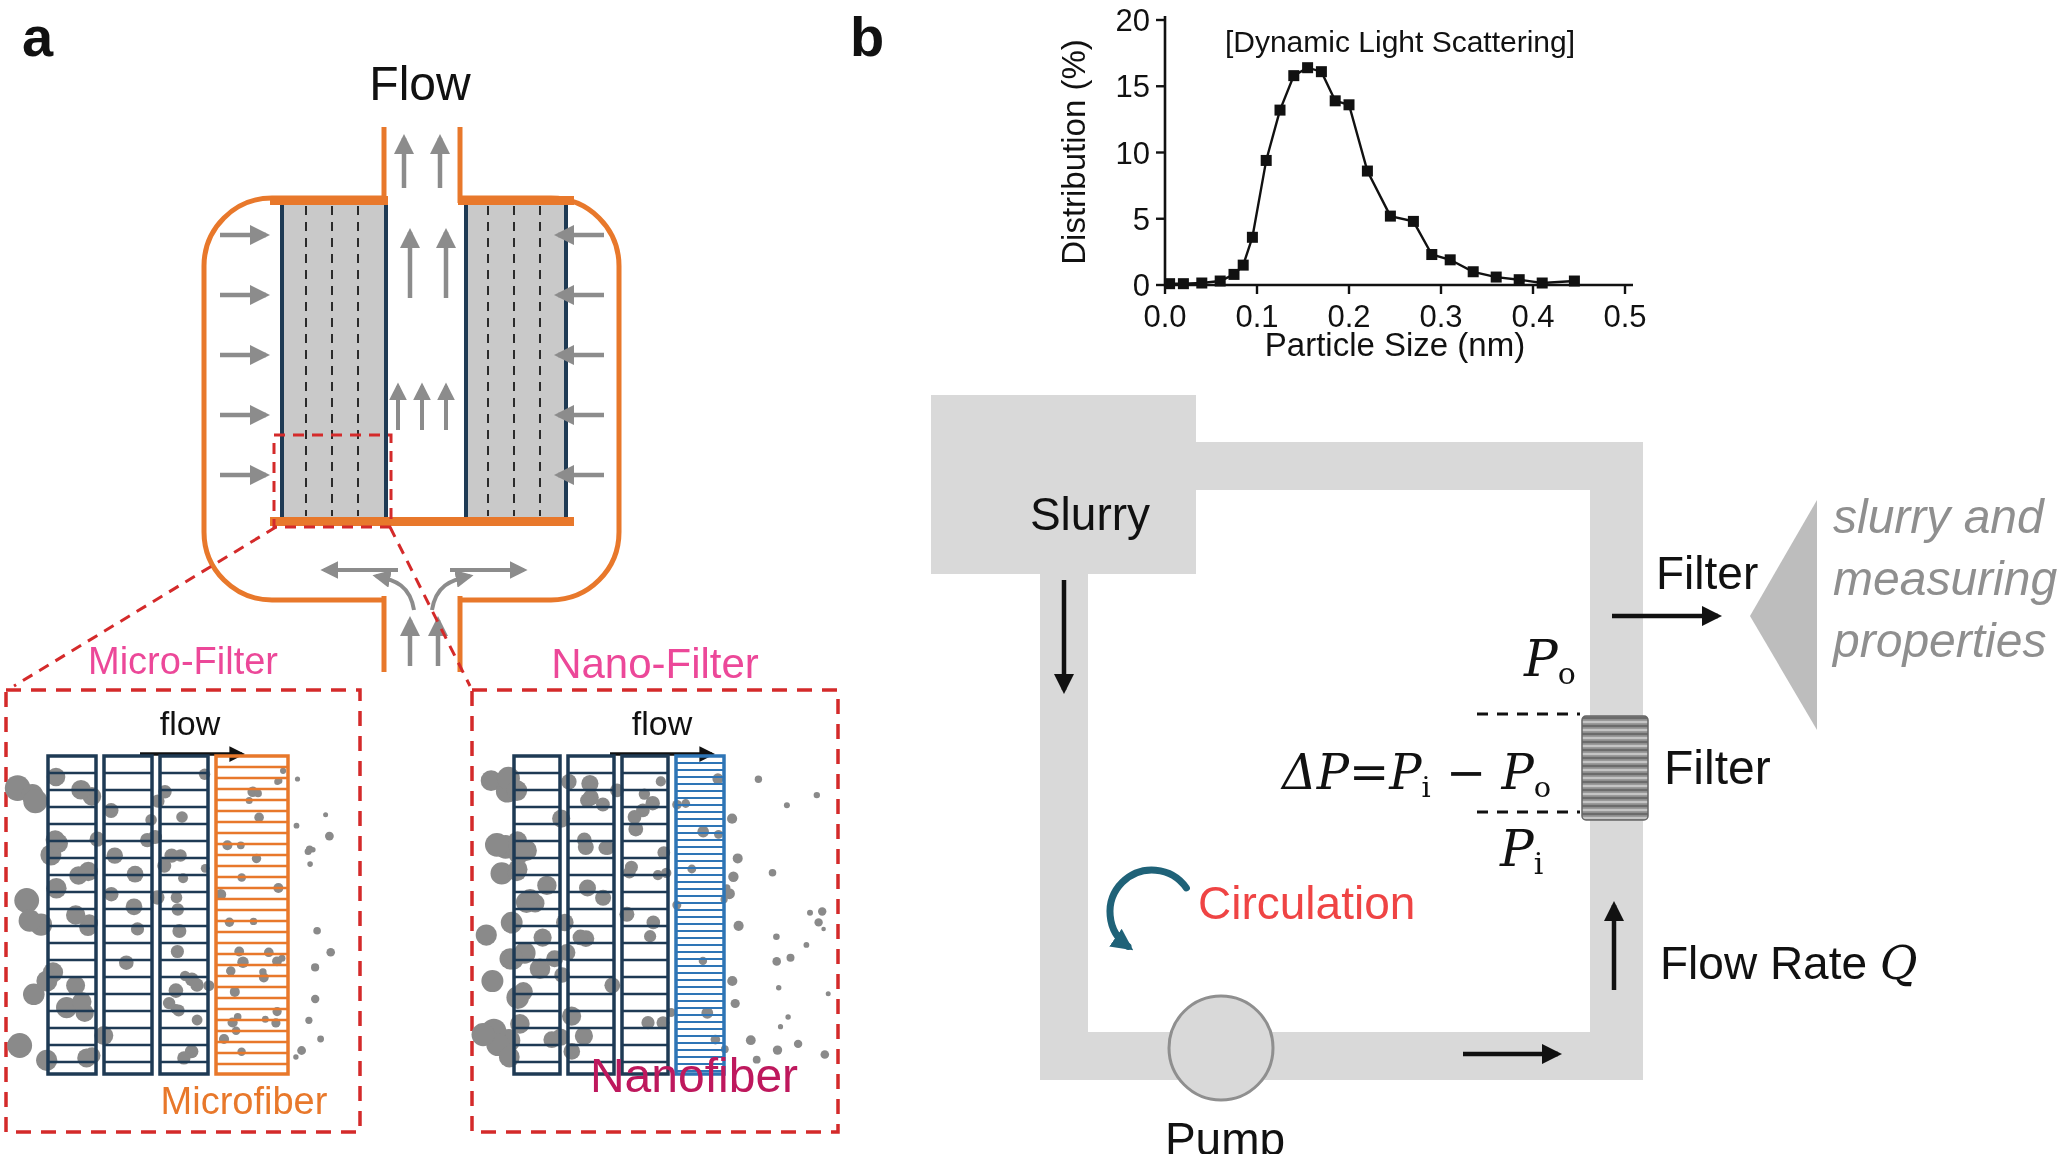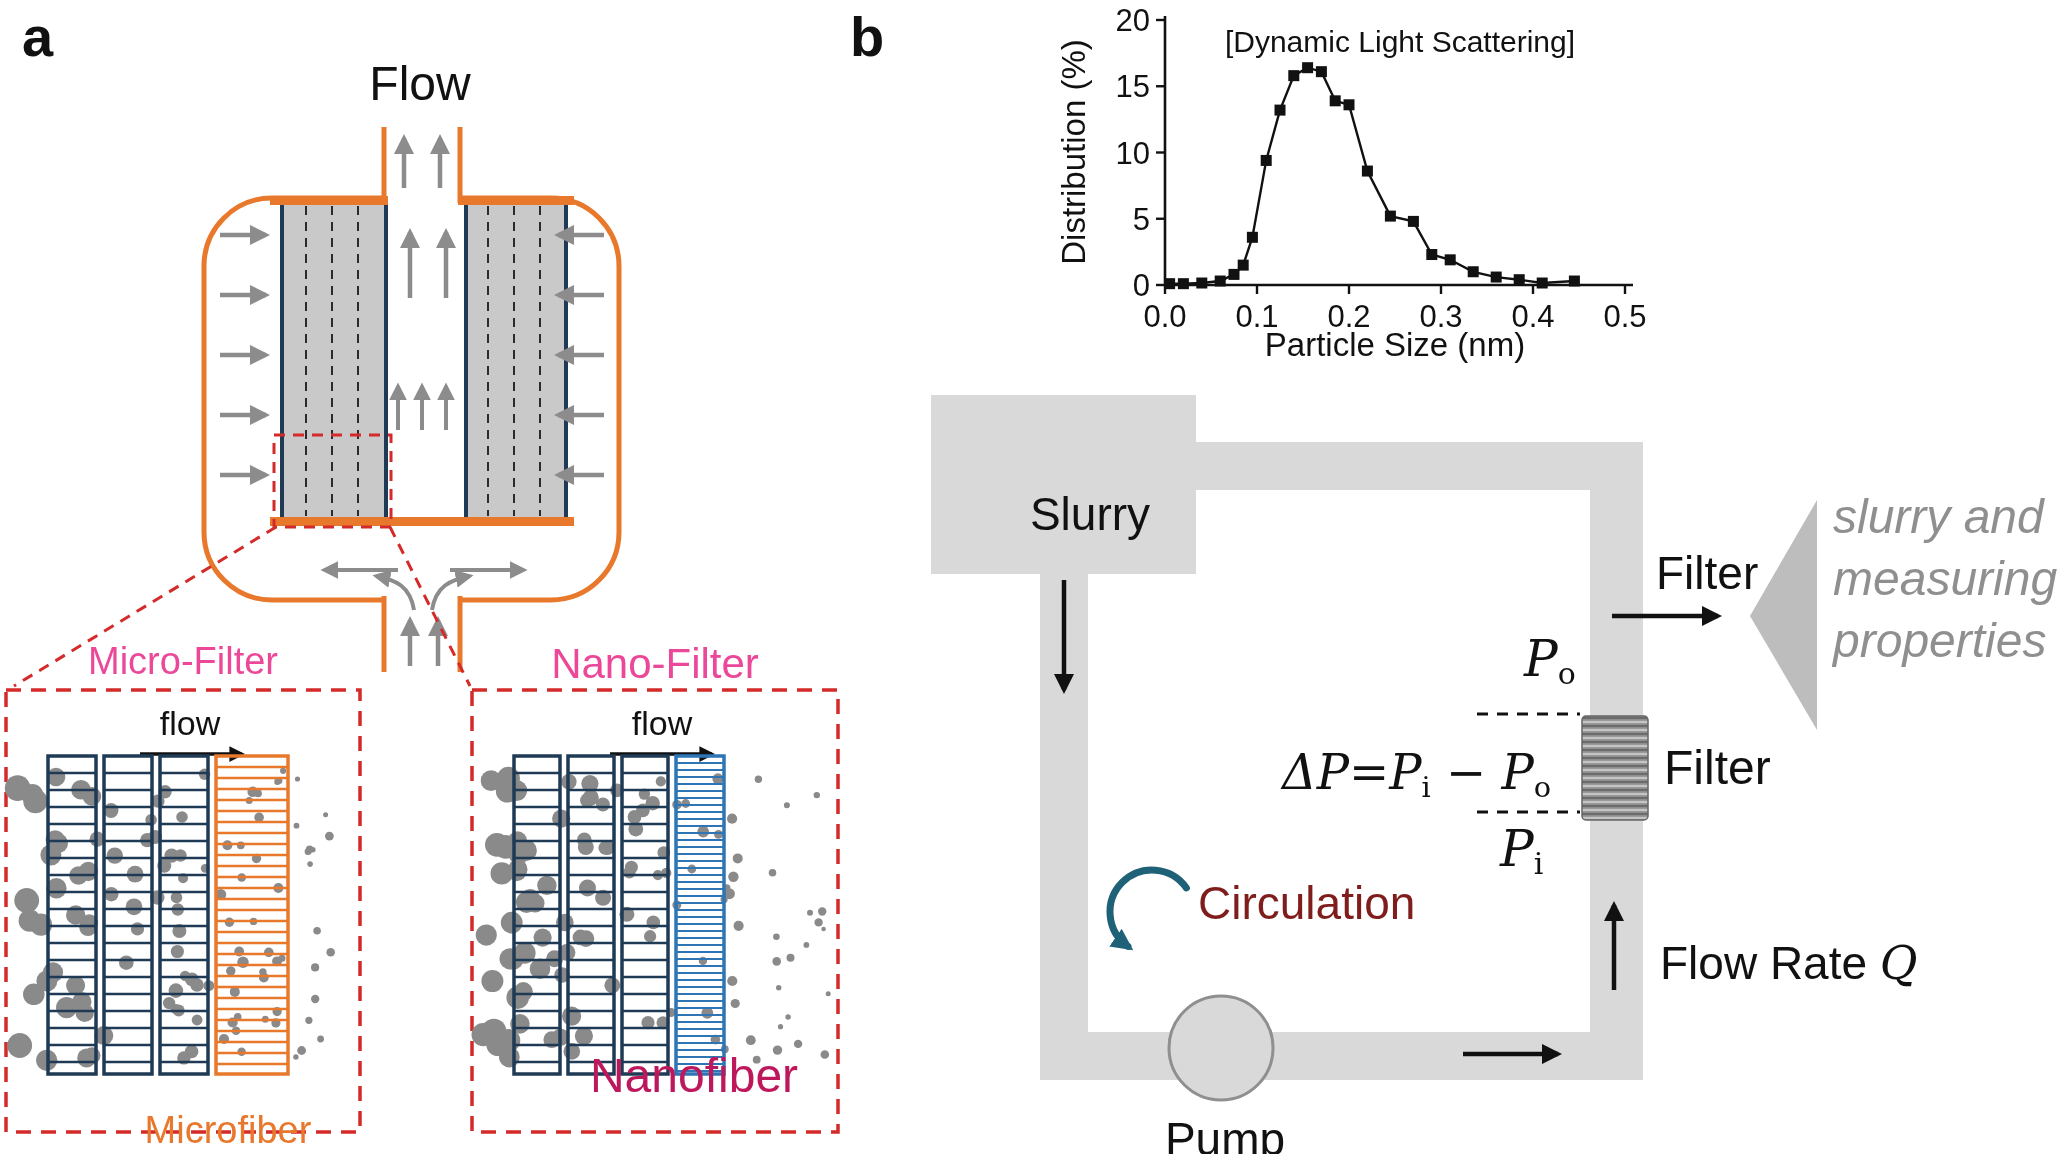--- a/index.html
+++ b/index.html
@@ -531,21 +531,21 @@
         <line x1="676" y1="1043" x2="724" y2="1043" stroke="#2E75B6" stroke-width="2"></line>
         <line x1="676" y1="1050" x2="724" y2="1050" stroke="#2E75B6" stroke-width="2"></line>
         <line x1="676" y1="1057" x2="724" y2="1057" stroke="#2E75B6" stroke-width="2"></line>
         <line x1="676" y1="1064" x2="724" y2="1064" stroke="#2E75B6" stroke-width="2"></line>
         <line x1="676" y1="1071" x2="724" y2="1071" stroke="#2E75B6" stroke-width="2"></line>
       </g>
   </svg>
 
   <div class="abs t-center red-t" style="left:6px;top:640px;width:354px;font-size:38px;">Micro-Filter</div>
   <div class="abs t-center" style="left:100px;top:704px;width:180px;font-size:34px;">flow</div>
-  <div class="abs t-center" style="left:100px;top:1080px;width:256px;font-size:38px;color:#E8782B;margin-top:29px;">Microfiber</div>
+  <div class="abs t-center" style="left:116px;top:1080px;width:256px;font-size:38px;color:#E8782B;">Microfiber</div>
 
   <div class="abs t-center red-t" style="left:472px;top:640px;width:366px;font-size:42px;">Nano-Filter</div>
   <div class="abs t-center" style="left:572px;top:704px;width:180px;font-size:34px;">flow</div>
   <div class="abs t-center" style="left:564px;top:1048px;width:260px;font-size:48px;color:#be185d;">Nanofiber</div>
 
   <div class="abs panel-label" style="left:850px;top:4px;">b</div>
 
   <svg id="dls-chart" class="abs" style="left:1055px;top:0;" width="645" height="385">
     <text x="345" y="52" text-anchor="middle" font-size="30">[Dynamic Light Scattering]</text>
     <text x="340" y="356" text-anchor="middle" font-size="33">Particle Size (nm)</text>
@@ -619,21 +619,21 @@
       <line x1="164" y1="200" x2="164" y2="310" marker-end="url(#m-black)"></line>
       <line x1="563" y1="674" x2="658" y2="674" marker-end="url(#m-black)"></line>
       <line x1="714" y1="610" x2="714" y2="525" marker-end="url(#m-black)"></line>
       <line x1="712" y1="236" x2="818" y2="236" marker-end="url(#m-black)"></line>
     </g>
     <path d="M286.4,507.9 A 42 42 0 1 0 227.9,566.4" fill="none" stroke="#1F6278" stroke-width="7" stroke-linecap="round" marker-end="url(#m-teal)"></path>
   </svg>
 
   <div class="abs t-center" style="left:931px;top:487px;width:318px;font-size:46px;">Slurry</div>
   <div class="abs t-center" style="left:1140px;top:1112px;width:170px;font-size:46px;">Pump</div>
-  <div class="abs" style="left:1198px;top:876px;font-size:46px;color:#7f1d1d;">Circulation</div>
+  <div class="abs" style="left:1198px;top:876px;font-size:46px;color:#ef4444;">Circulation</div>
   <div class="abs" style="left:1664px;top:740px;font-size:48px;">Filter</div>
   <div class="abs" style="left:1656px;top:546px;font-size:46px;">Filter</div>
 
   <div class="abs" style="left:1660px;top:936px;font-size:46px;">
     <span>Flow Rate </span><span class="serif-i">Q</span>
   </div>
 
   <div class="abs" style="left:1524px;top:630px;font-size:50px;">
     <span class="serif-i">P</span><span class="sub">o</span>
   </div>

